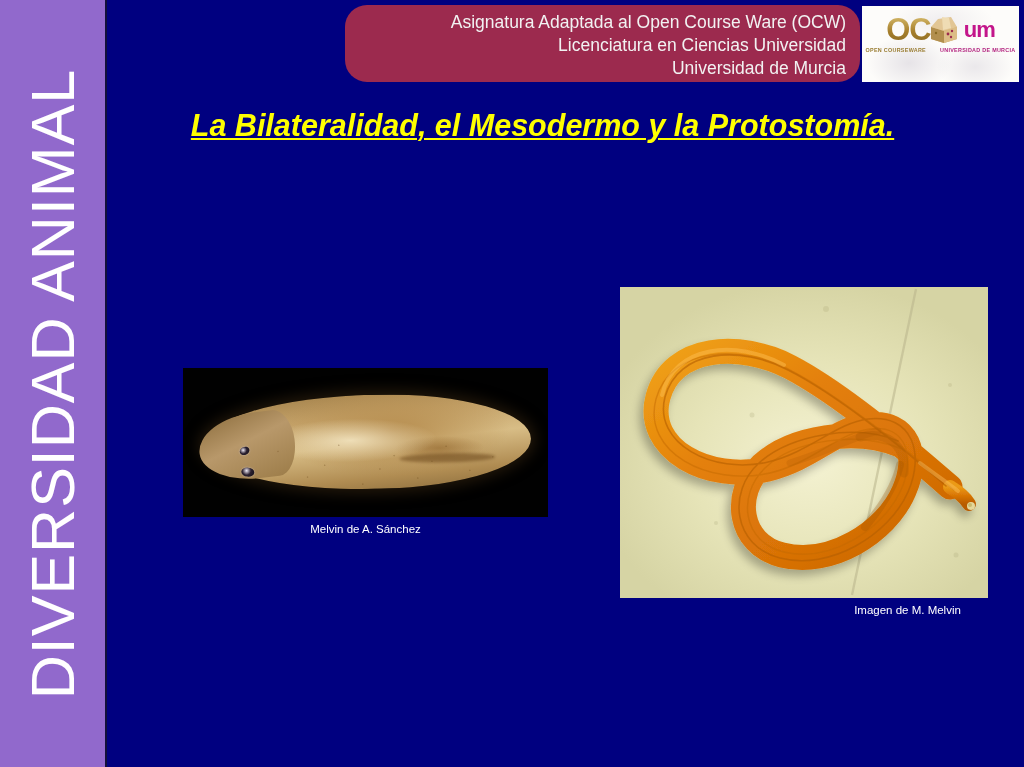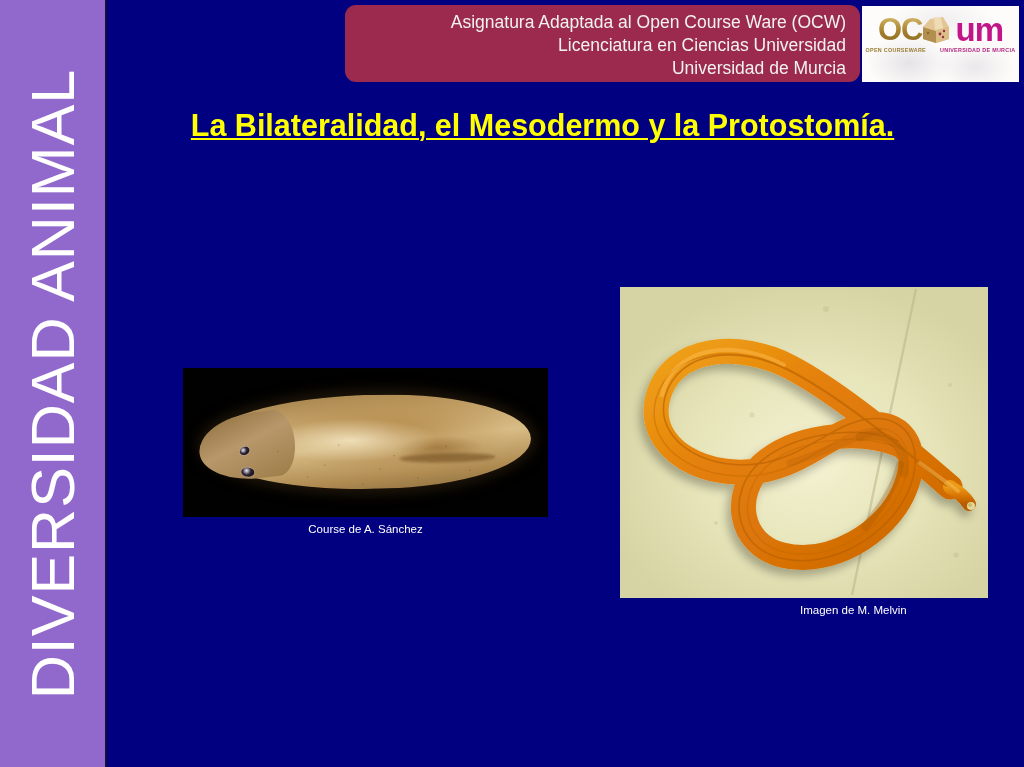--- a/index.html
+++ b/index.html
@@ -37,21 +37,21 @@
     line-height: 1;
     font-family: "Liberation Sans", sans-serif;
   }
 
   
   #header-banner {
     position: absolute;
     left: 345px; top: 5px;
     width: 515px; height: 77px;
     background: #9c2a4e;
-    border-radius: 11px;
+    border-radius: 22px;
     padding: 6px 14px 0 0;
     text-align: right;
   }
   #header-banner .line {
     color: #f2f2f2;
     font-size: 17.5px;
     line-height: 23px;
     white-space: nowrap;
     font-family: "Liberation Sans", sans-serif;
   }
@@ -96,21 +96,21 @@
     background-clip: text;
     color: transparent;
     font-family: "Liberation Sans", sans-serif;
   }
   #logo-box-icon {
     width: 30px; height: 26px;
     margin: 0 1px 0 -2px;
     position: relative;
   }
   #logo-um-text {
-    font-size: 33px;
+    font-size: 22px;
     font-weight: 700;
     letter-spacing: -1px;
     line-height: 30px;
     color: #c3158a;
     margin-left: 4px;
     font-family: "Liberation Sans", sans-serif;
   }
   #logo-captions {
     display: flex;
     width: 150px;
@@ -131,20 +131,21 @@
   #slide-title {
     position: absolute;
     left: 115px; top: 108px;
     width: 855px;
     text-align: center;
   }
   #slide-title .tline {
     color: #ffff00;
     font-size: 30.5px;
     font-weight: 700;
+    font-style: italic;
     line-height: 34px;
     text-decoration: underline;
     text-decoration-thickness: 2px;
     text-underline-offset: 2px;
     white-space: nowrap;
     font-family: "Liberation Sans", sans-serif;
   }
 
   
   #figure-planaria {
@@ -245,21 +246,21 @@
     left: 0; top: 0; right: 0; bottom: 0;
     background:
       radial-gradient(ellipse 220px 180px at 52% 56%, #f4f2d2 0%, #e6e4b8 55%, #d6d4a4 100%),
       linear-gradient(150deg,#dedcae,#e8e6c2);
   }
   #nematode-svg { position: absolute; left: 0; top: 0; }
   #caption-nematode {
     position: absolute;
     left: 800px; top: 604px;
     width: 215px;
-    text-align: left;
+    text-align: center;
     color: #ffffff;
     font-size: 11.5px;
     font-family: "Liberation Sans", sans-serif;
   }
 </style>
 </head>
 <body>
 
 <div id="slide">
 
@@ -309,21 +310,21 @@
       <div id="planaria-body">
         <div id="planaria-head">
           <div class="planaria-eye" id="planaria-eye-1"></div>
           <div class="planaria-eye" id="planaria-eye-2"></div>
         </div>
         <div id="planaria-speckle"></div>
         <div id="planaria-gut"></div>
       </div>
     </div>
   </div>
-  <div id="caption-planaria">Course de A. Sánchez</div>
+  <div id="caption-planaria">Melvin de A. Sánchez</div>
 
   <div id="figure-nematode">
     <div id="nematode-photo">
       <div id="nematode-bg"></div>
       <svg id="nematode-svg" width="368" height="311" viewBox="0 0 368 311">
         <defs>
           <linearGradient id="wormGrad" x1="0" y1="0" x2="1" y2="1">
             <stop offset="0%" stop-color="#f0a216"></stop>
             <stop offset="35%" stop-color="#e4800c"></stop>
             <stop offset="70%" stop-color="#d97206"></stop>

